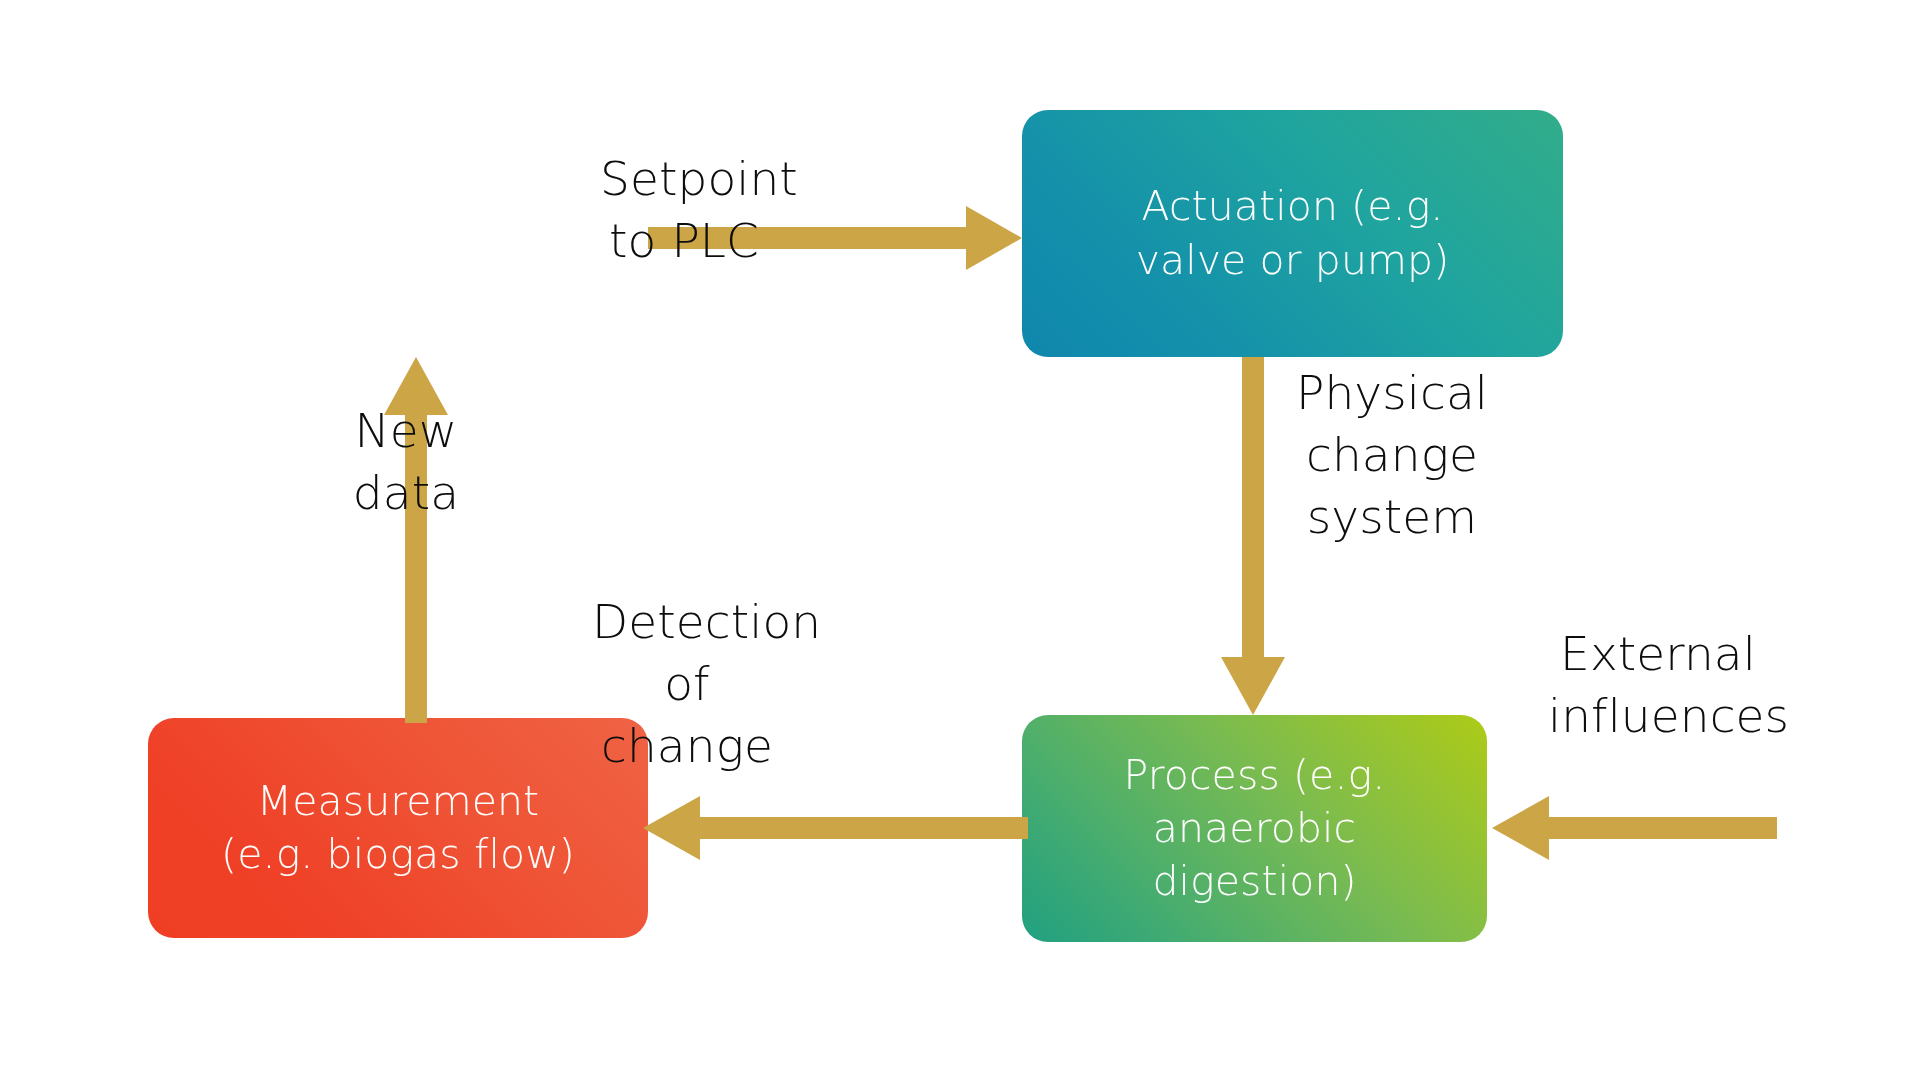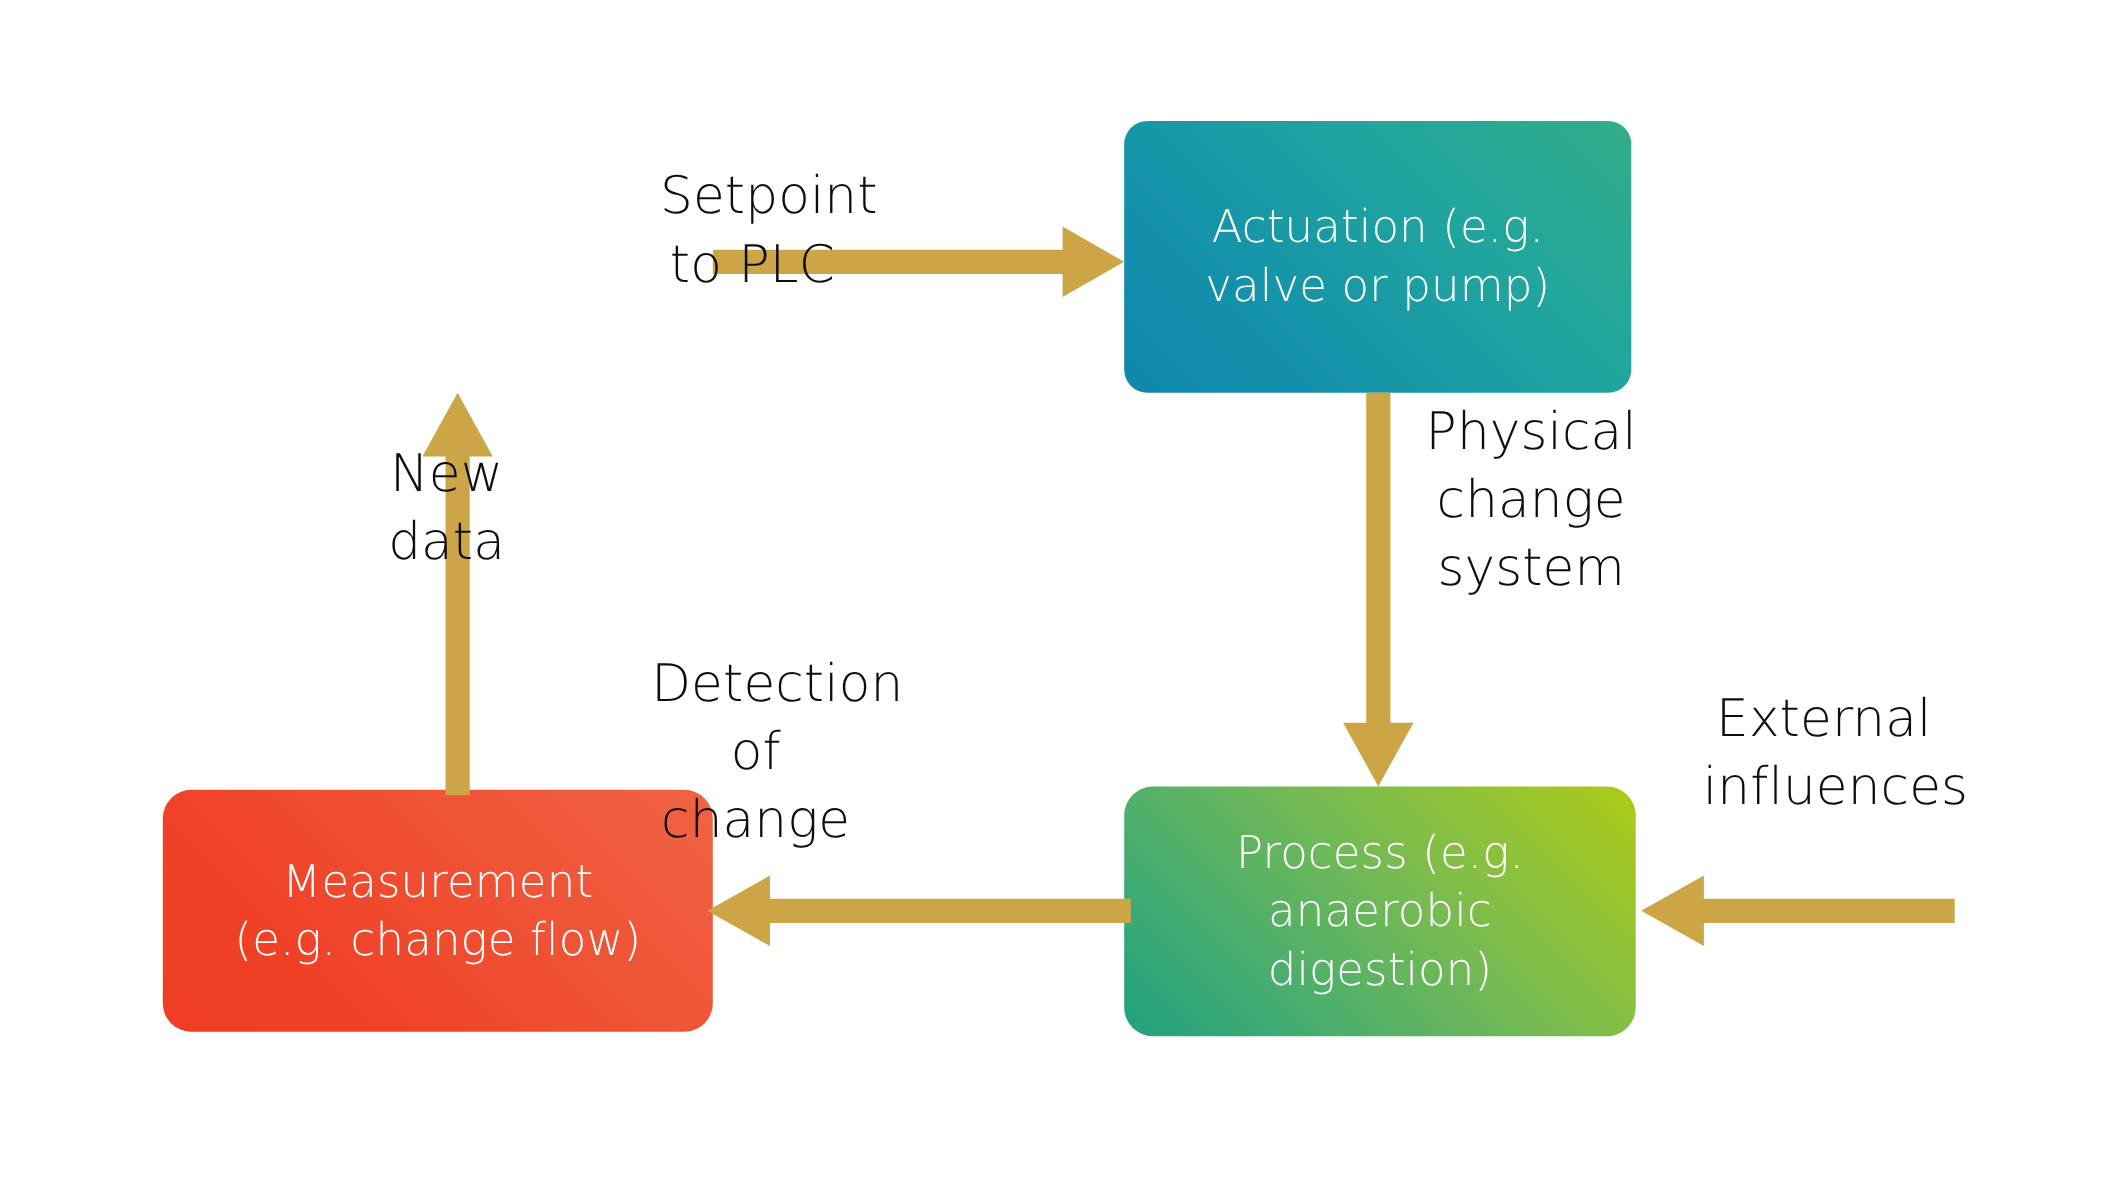--- a/index.html
+++ b/index.html
@@ -39,23 +39,22 @@
     white-space: pre-line;
   }
 
   #node-algorithms {
     left: 148px;  top: 105px;
     width: 500px; height: 250px;
     background: linear-gradient(45deg, #92297e 0%, #8c3385 22%, #7e4c99 62%, #6f68b0 100%);
   }
   #node-actuation {
     left: 1022px; top: 110px;
-    width: 461px; height: 247px;
+    width: 541px; height: 247px;
     background: linear-gradient(45deg, #0f87ad 0%, #1490ab 25%, #1fa49f 62%, #32ad8a 100%);
-    border-radius: 21px;
   }
   #node-measurement {
     left: 148px;  top: 718px;
     width: 500px; height: 220px;
     background: linear-gradient(45deg, #ef3e23 0%, #ef4127 26%, #ef5436 64%, #ef6344 100%);
   }
   #node-process {
     left: 1022px; top: 715px;
     width: 465px; height: 227px;
     background: linear-gradient(45deg, #20a080 0%, #41ab73 22%, #79bb51 58%, #aecb17 100%);
@@ -95,21 +94,21 @@
 </head>
 <body>
 
 <div id="stage">
 
 
   <div class="node" id="node-actuation">Actuation (e.g.
 valve or pump)</div>
 
   <div class="node" id="node-measurement">Measurement
-(e.g. change flow)</div>
+(e.g. biogas flow)</div>
 
   <div class="node" id="node-process">Process (e.g.
 anaerobic
 digestion)</div>
 
   <svg class="arrow-svg" id="arrow-setpoint" width="380" height="80" viewBox="0 0 380 80">
     <polygon points="0,27 318,27 318,6 374,38 318,70 318,49 0,49" fill="#cca646"></polygon>
   </svg>
 
   <svg class="arrow-svg" id="arrow-physical" width="80" height="362" viewBox="0 0 80 362">

